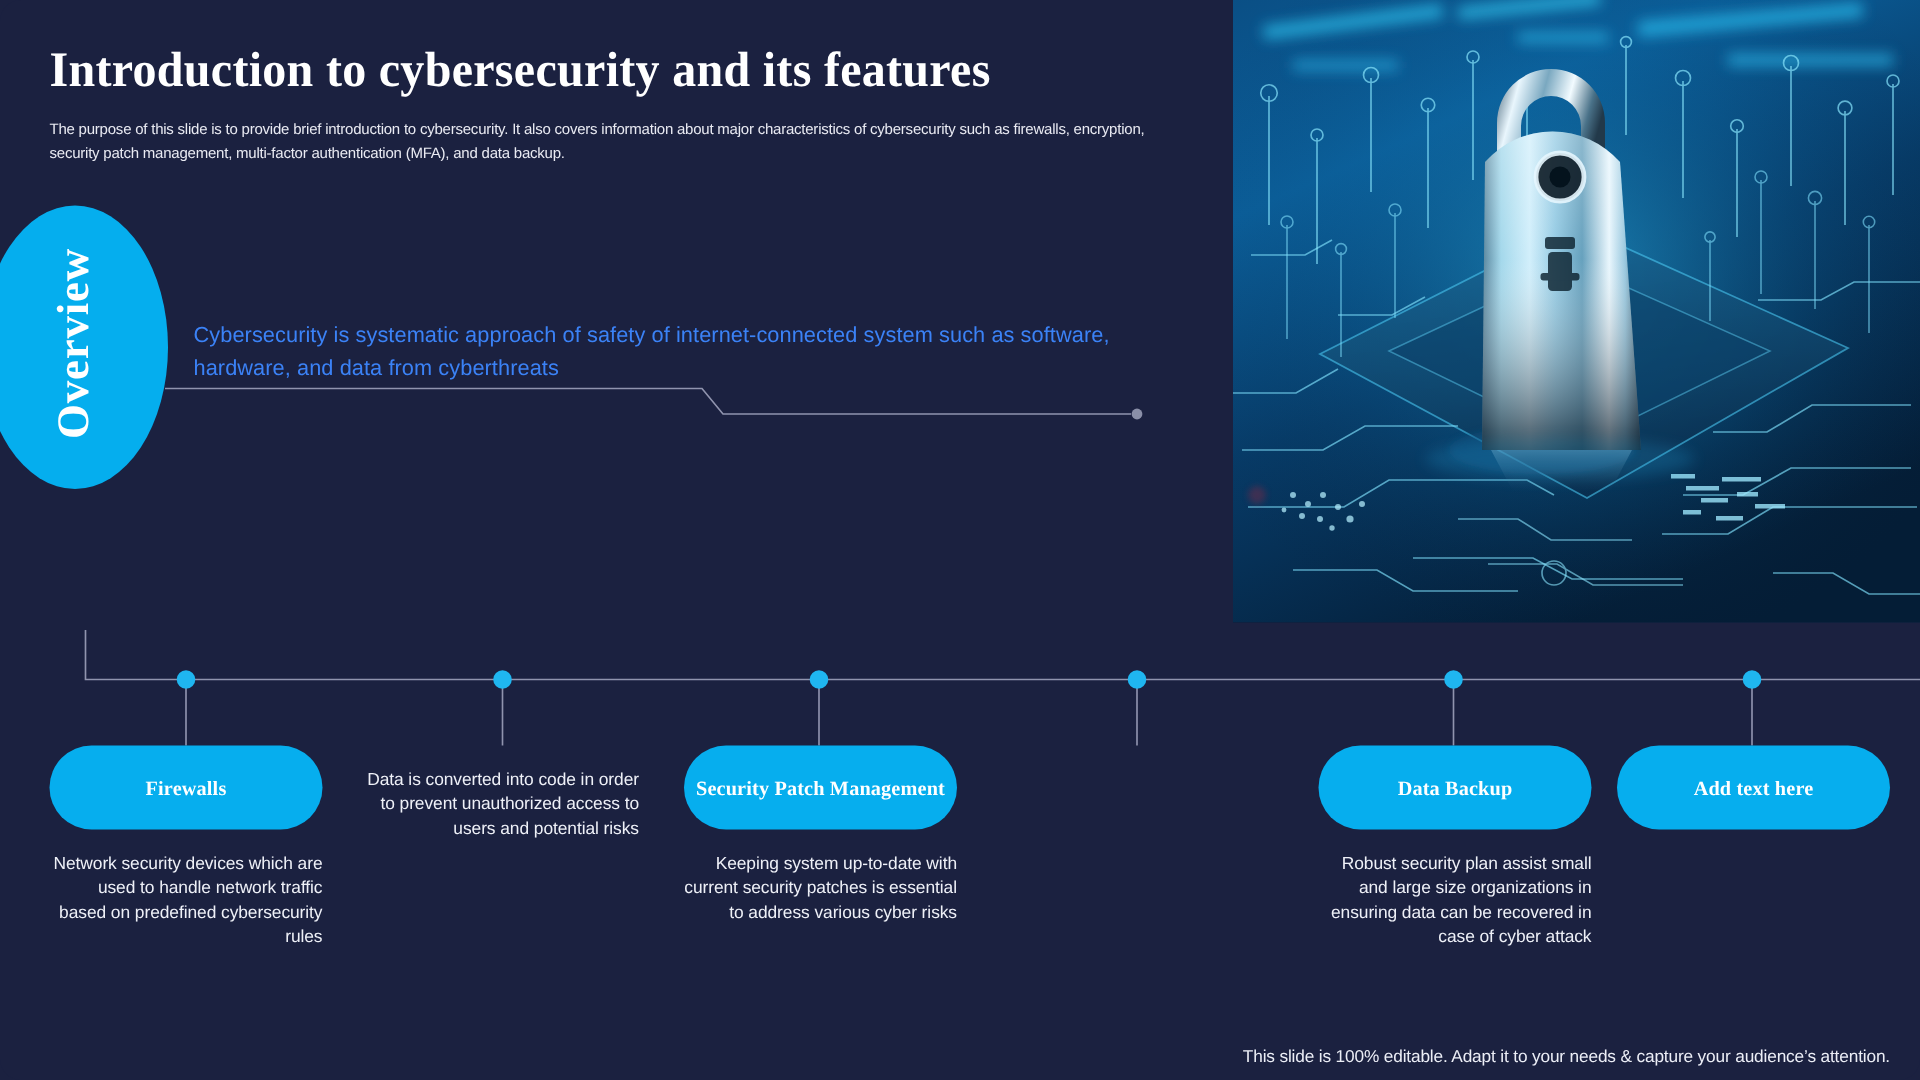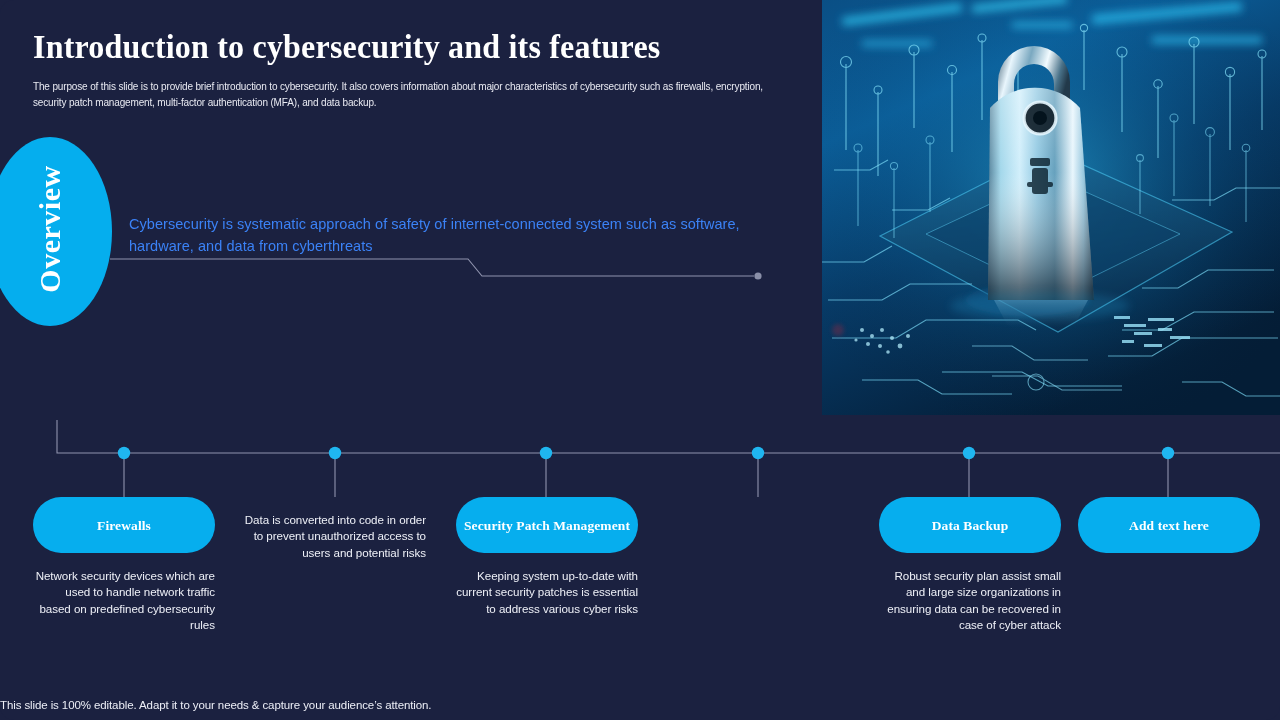--- a/index.html
+++ b/index.html
@@ -146,21 +146,21 @@
     line-height:16.4px;
     color:#eef0f7;
     letter-spacing:-0.05px;
   }
 
   
   .footer {
     position:absolute;
     left:0; top:699px;
     width:1260px;
-    text-align:left;
+    text-align:right;
     font-size:11.5px;
     color:#eceef6;
     letter-spacing:-0.1px;
   }
 </style>
 </head>
 <body>
 
 <div class="slide">
 

